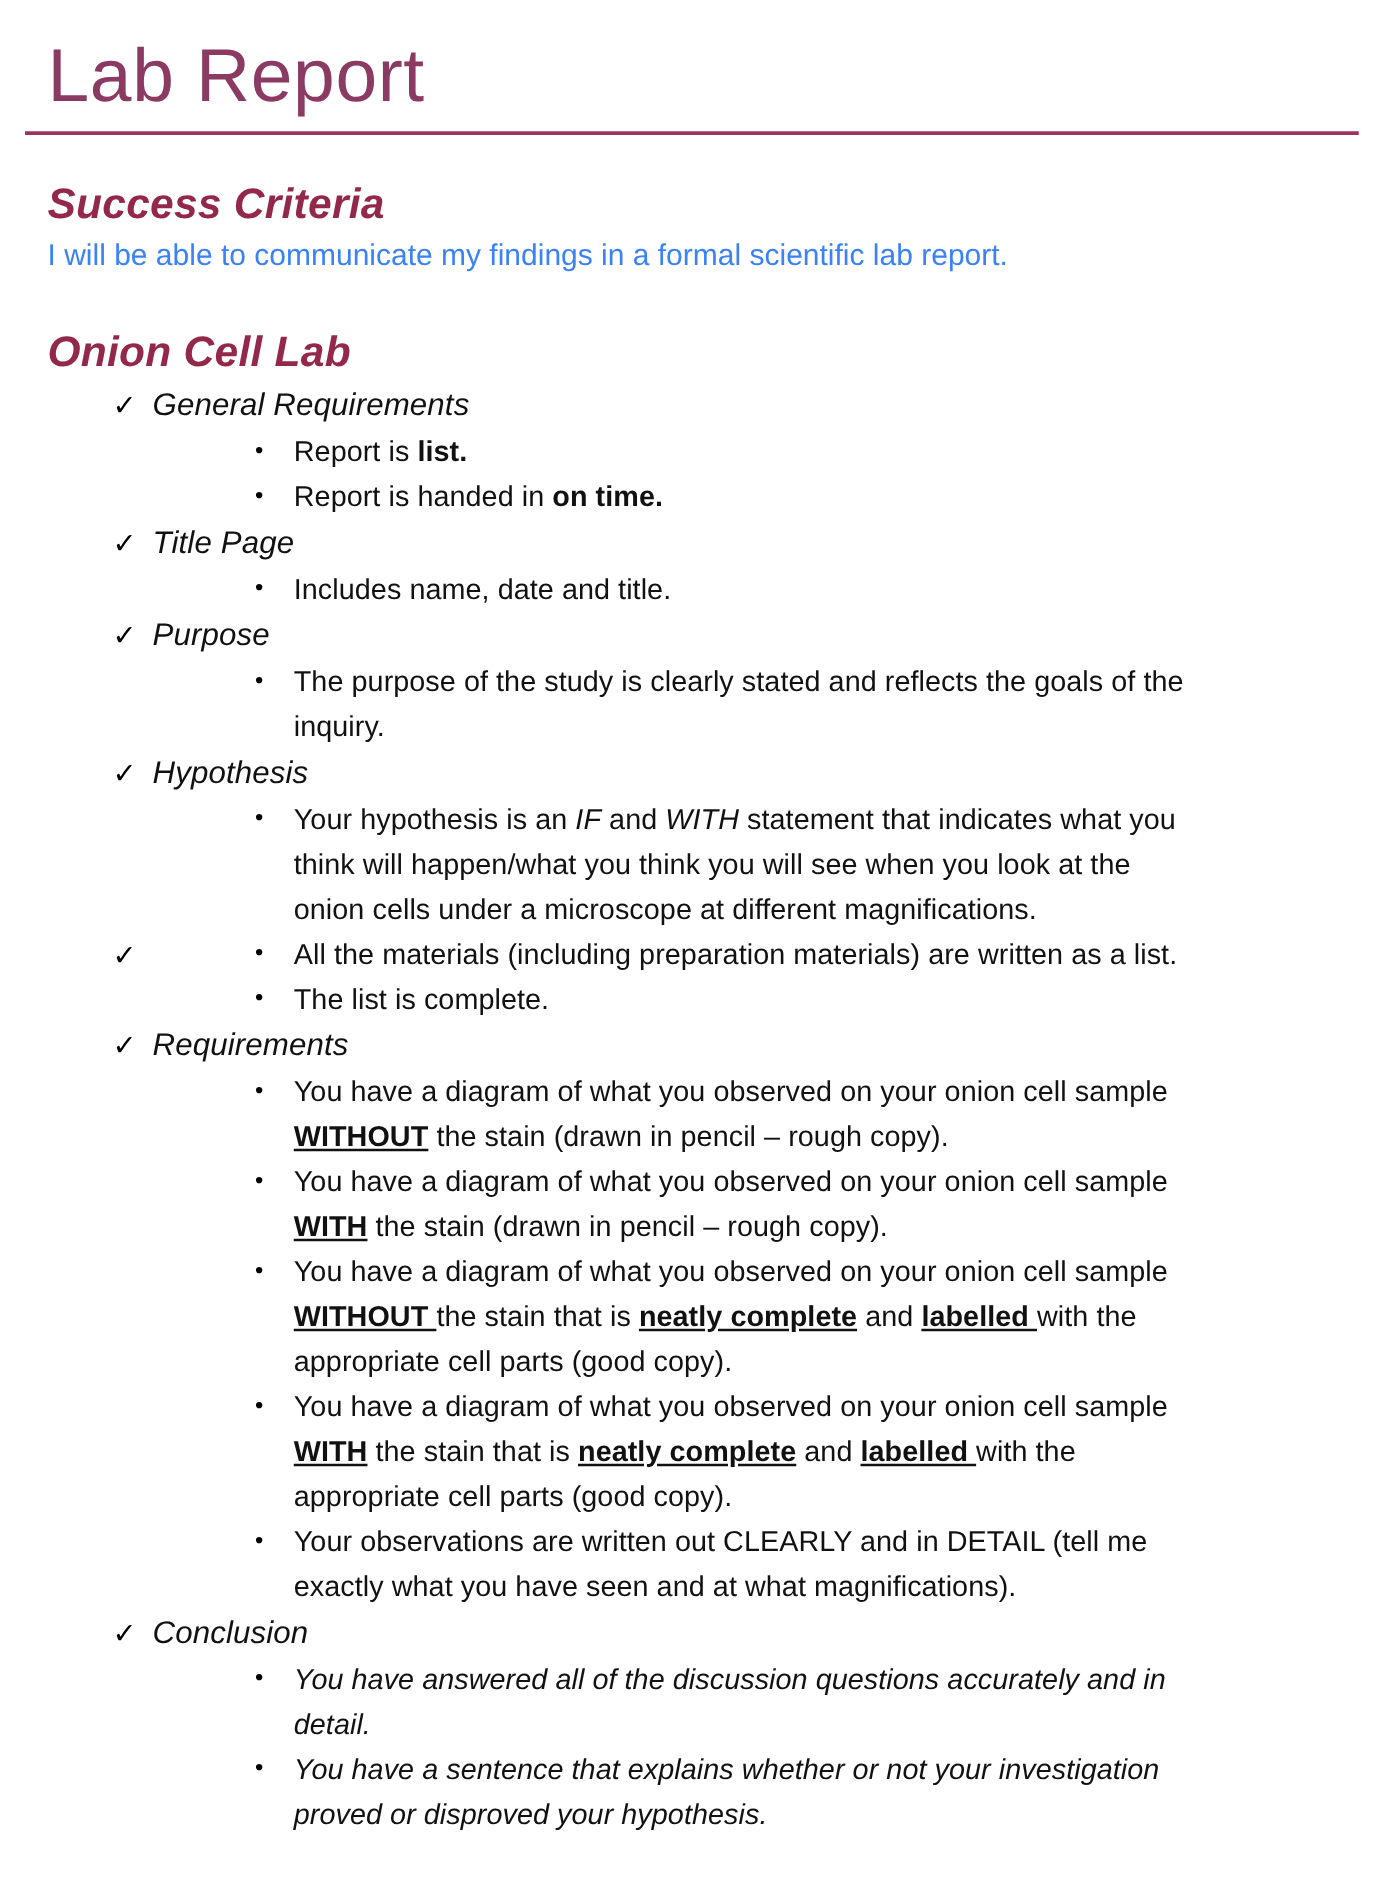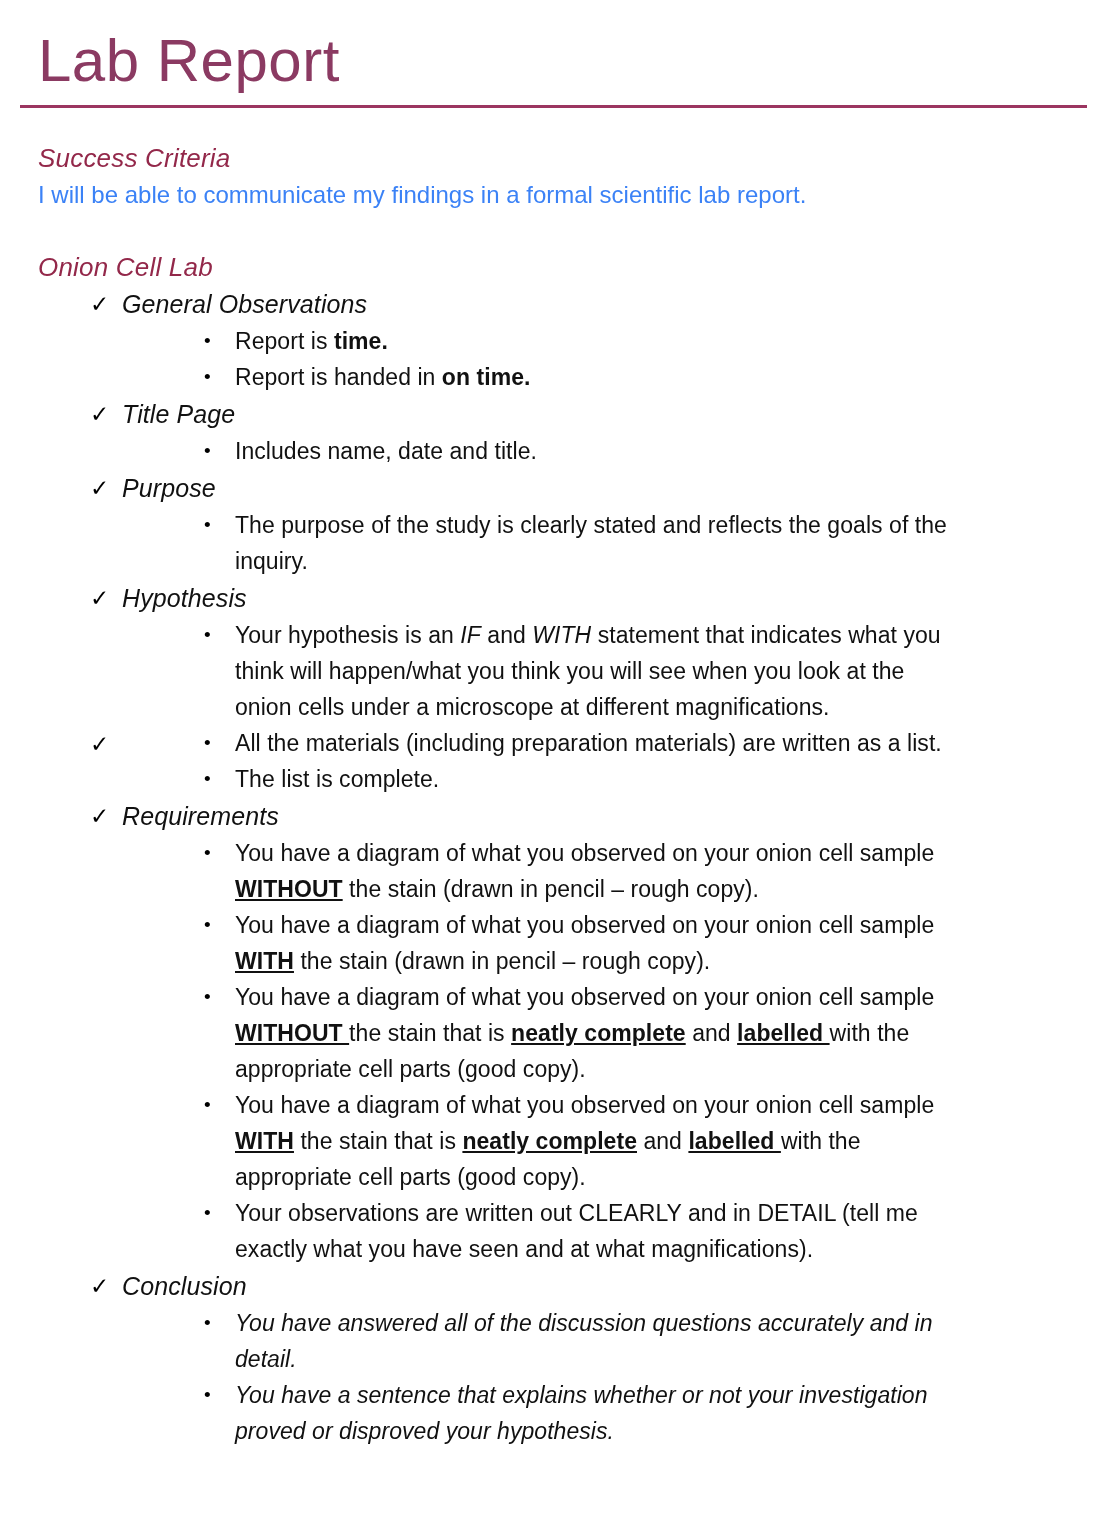--- a/index.html
+++ b/index.html
@@ -38,22 +38,22 @@
 
   .title-rule {
     height: 3px;
     background: #9B3560;
     margin: 11px 26px 0 20px;
     width: 1067px;
   }
 
   
   .section-heading {
-    font-size: 26px;
-    font-weight: normal;
+    font-size: 34px;
+    font-weight: bold;
     font-style: italic;
     color: #93284A;
     margin: 0;
     padding: 0;
     line-height: 1.25;
     letter-spacing: 0.2px;
   }
 
   .sc-heading-wrap { padding: 34px 0 0 38px; }
   .ocl-heading-wrap { padding: 41px 0 0 38px; }
@@ -140,25 +140,25 @@
   </div>
   <div class="intro-line">I will be able to communicate my findings in a formal scientific lab report.</div>
 
   <div class="ocl-heading-wrap">
     <div class="section-heading">Onion Cell Lab</div>
   </div>
 
   <ul class="level1" id="outline-root">
       <li class="l1-item">
         <span class="l1-check">✓</span>
-        <span class="l1-label">General Observations</span>
-        <ul class="level2">
-          <li class="l2-item">
-            <span class="l2-bullet">•</span>
-            <span class="l2-text">Report is <b>time.</b></span>
+        <span class="l1-label">General Requirements</span>
+        <ul class="level2">
+          <li class="l2-item">
+            <span class="l2-bullet">•</span>
+            <span class="l2-text">Report is <b>list.</b></span>
           </li>
           <li class="l2-item">
             <span class="l2-bullet">•</span>
             <span class="l2-text">Report is handed in <b>on time.</b></span>
           </li>
         </ul>
       </li>
       <li class="l1-item">
         <span class="l1-check">✓</span>
         <span class="l1-label">Title Page</span>

